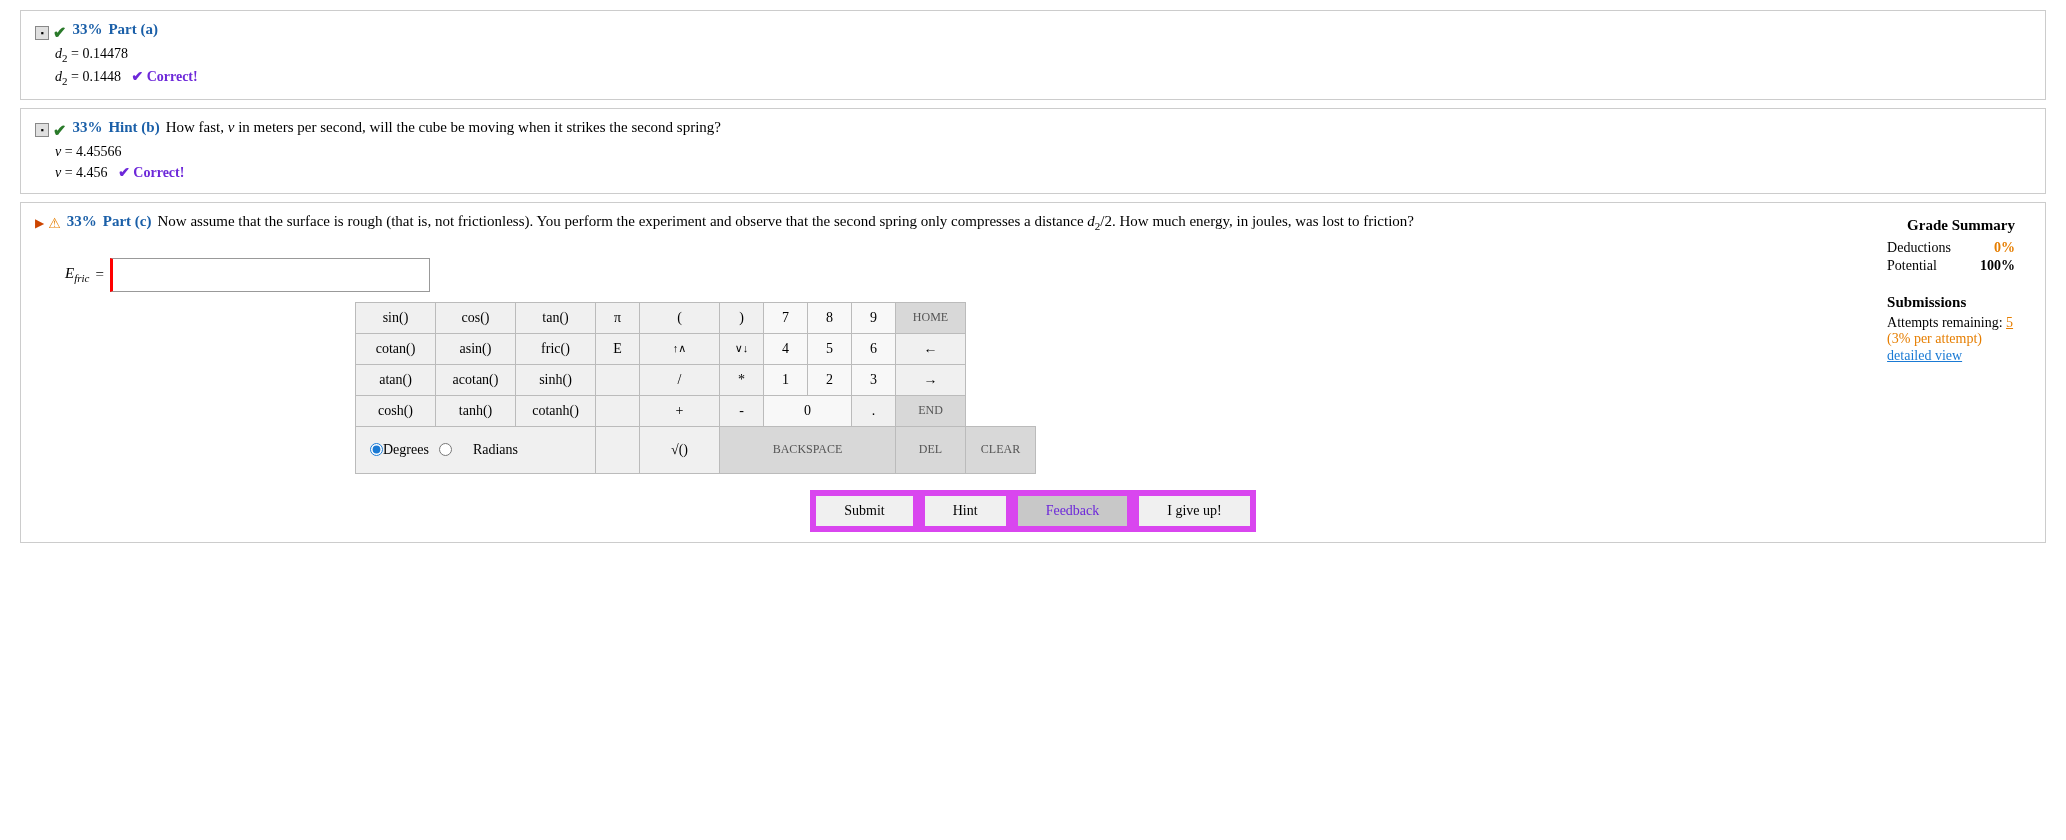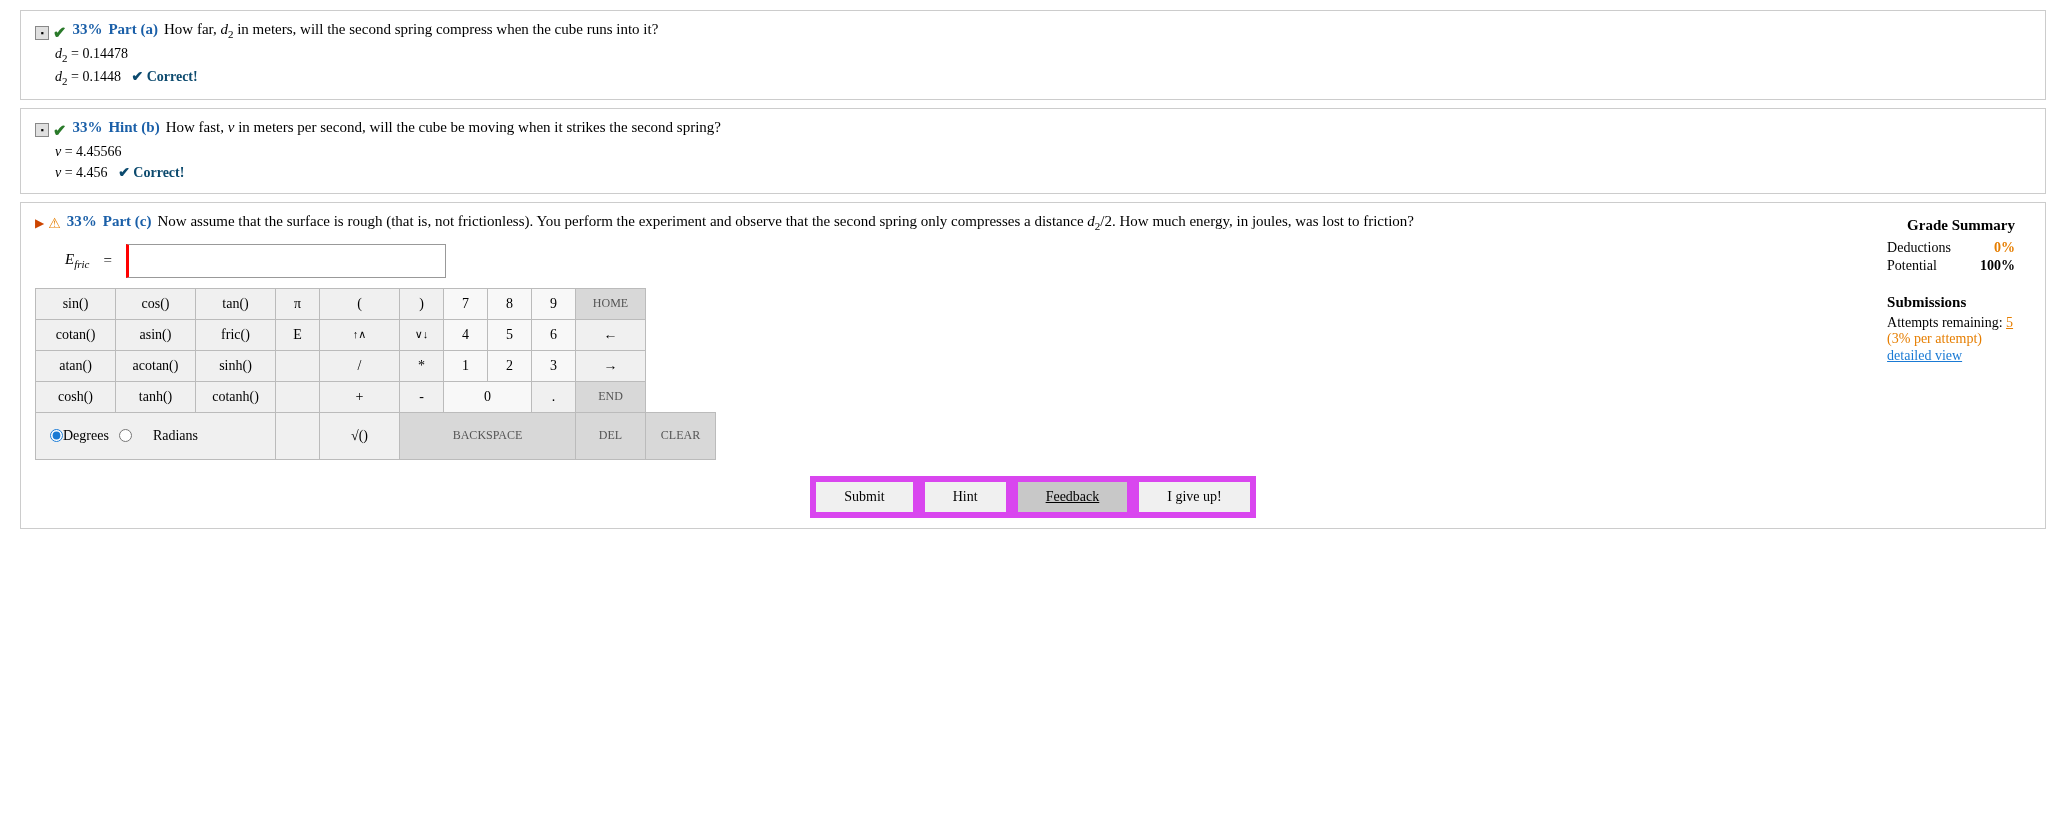--- a/index.html
+++ b/index.html
@@ -65,21 +65,21 @@
     .part-text {
       font-size: 15px;
     }
 
     .answer-line {
       margin: 4px 0 2px 20px;
       font-size: 14px;
     }
 
     .correct-label {
-      color: #0c4a6e;
+      color: #6d28d9;
       font-weight: bold;
     }
 
     
     .part-c-section {
       border: 1px solid #ccc;
       padding: 10px 14px;
       position: relative;
     }
 
@@ -90,22 +90,21 @@
 
     .play-icon {
       color: #cc4400;
       font-size: 12px;
     }
 
     
     .input-row {
       display: flex;
       align-items: center;
-      gap: 8px;
-      margin: 12px 0 10px 30px;
+      margin: 26px 0 10px 30px;
     }
 
     .efric-label {
       font-style: italic;
       font-size: 15px;
     }
 
     .efric-sub {
       font-size: 11px;
       vertical-align: sub;
@@ -121,20 +120,21 @@
       height: 34px;
       border: 1px solid #999;
       padding: 2px 6px;
       font-size: 15px;
       outline: none;
       border-left: 3px solid red;
     }
 
     
     .calc-wrapper {
+      margin-left: 320px;
       margin-top: 6px;
     }
 
     .calc-table {
       border-collapse: collapse;
     }
 
     .calc-table td {
       border: 1px solid #bbb;
       padding: 7px 14px;
@@ -197,22 +197,21 @@
       padding: 7px 28px;
       border: 6px solid #d946ef;
       background: #f0f0f0;
       font-size: 14px;
       cursor: pointer;
       font-family: Georgia, serif;
     }
 
     .action-btn.feedback-btn {
       background: #c8c8c8;
-      color: #000000;
-      text-decoration: underline;
+      color: #6d28d9;
     }
 
     
     .grade-sidebar {
       position: absolute;
       right: 30px;
       top: 14px;
     }
 
     .grade-title {
@@ -286,23 +285,20 @@
 <div class="page-wrapper">
 
   <div class="part-section">
     <div class="part-header">
       <div class="part-icons">
         <div class="checkbox-icon">▪</div>
         <span class="check-green">✔</span>
       </div>
       <span class="part-label">33%</span>
       <span class="part-label">Part (a)</span>
-      <span class="part-text">
-        How far, <span class="math-var">d</span><span class="math-sub">2</span> in meters, will the second spring compress when the cube runs into it?
-      </span>
     </div>
     <div class="answer-line">
       <span class="math-var">d</span><span class="math-sub">2</span> = 0.14478
     </div>
     <div class="answer-line">
       <span class="math-var">d</span><span class="math-sub">2</span> = 0.1448 &nbsp;
       <span class="correct-label">✔ Correct!</span>
     </div>
   </div>
 

